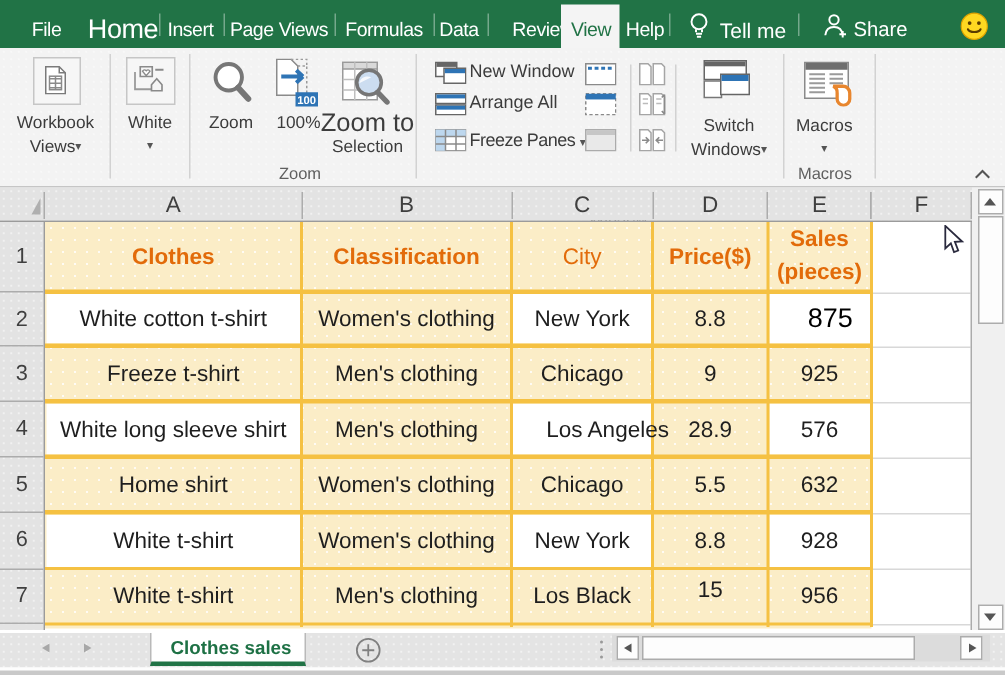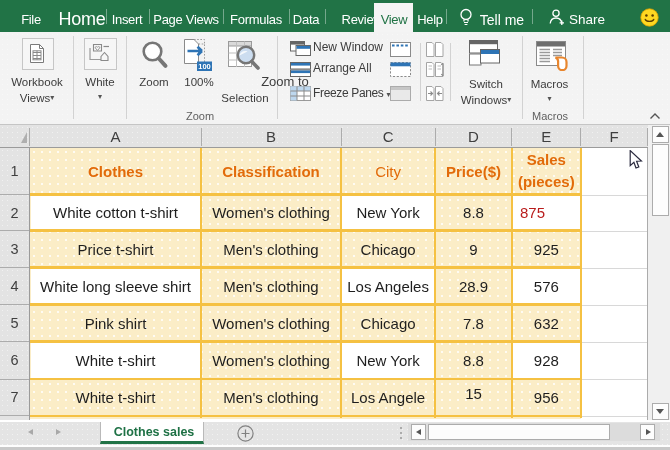--- a/index.html
+++ b/index.html
@@ -83,21 +83,21 @@
 </svg>
 <div class="a ct" style="left:144px;top:74px;width:110px;height:15px;font-size:11.5px;color:#3C3C3C;">100%</div>
 <svg class="a" style="left:228px;top:41px;" width="38" height="30" viewBox="0 0 38 30">
 <rect x="0.5" y="0.5" width="23" height="25" fill="#fff" stroke="#9a9a9a" stroke-width="1"></rect>
 <rect x="0.5" y="0.5" width="23" height="4.5" fill="#D9D9D9" stroke="#9a9a9a" stroke-width="1"></rect>
 <path d="M8.5 0.5 V26 M16.5 0.5 V26 M0.5 12 H24 M0.5 19 H24" stroke="#BFBFBF" stroke-width="1" fill="none"></path>
 <circle cx="18" cy="14" r="8.2" fill="#CCDDF0" stroke="#767676" stroke-width="2.4"></circle>
 <path d="M11.5 14.5 C12 11 16 9 19.5 10.5" fill="#fff" stroke="none" opacity="0.8"></path>
 <path d="M23.8 20.5 L30 27" stroke="#767676" stroke-width="3.6" stroke-linecap="round"></path>
 </svg>
-<div class="a ct" style="left:190px;top:74px;width:110px;height:15px;font-size:13px;color:#3C3C3C;padding-left:40px;">Zoom to</div>
+<div class="a ct" style="left:190px;top:74px;width:110px;height:15px;font-size:17px;color:#3C3C3C;">Zoom to</div>
 <div class="a ct" style="left:190px;top:90px;width:110px;height:15px;font-size:11.5px;color:#3C3C3C;">Selection</div>
 <div class="a ct" style="left:160px;top:109px;width:80px;height:14px;font-size:11px;color:#5F5F5F;">Zoom</div>
 <svg class="a" style="left:290px;top:41px;" width="21" height="15" viewBox="0 0 21 15">
 <rect x="0.5" y="0.5" width="14" height="9.5" fill="#fff" stroke="#666" stroke-width="1"></rect>
 <rect x="1" y="1" width="13" height="2.6" fill="#666"></rect>
 <rect x="6" y="4.5" width="14.5" height="10" fill="#fff" stroke="#666" stroke-width="1"></rect>
 <rect x="6.5" y="5" width="13.5" height="2.8" fill="#2E74B5"></rect>
 </svg>
 <div class="a" style="left:313px;top:41px;height:13px;line-height:13px;font-size:12px;color:#3C3C3C;white-space:nowrap;">New Window</div>
 <svg class="a" style="left:290px;top:61.5px;" width="21" height="15" viewBox="0 0 21 15">
@@ -230,44 +230,44 @@
 <div class="a" style="left:579.75px;top:148.3px;width:2.3px;height:269.7px;background:#F5C142;"></div>
 <div class="a ct" style="left:30px;top:148px;width:171px;height:46px;font-size:15px;font-weight:bold;color:#E26B0A;">Clothes</div>
 <div class="a ct" style="left:201px;top:148px;width:140px;height:46px;font-size:15px;font-weight:bold;color:#E26B0A;">Classification</div>
 <div class="a ct" style="left:341px;top:148px;width:94.19999999999999px;height:46px;font-size:15px;font-weight:normal;color:#E26B0A;">City</div>
 <div class="a ct" style="left:435.2px;top:148px;width:76.60000000000002px;height:46px;font-size:15px;font-weight:bold;color:#E26B0A;">Price($)</div>
 <div class="a ct" style="left:511.8px;top:148px;width:69px;height:46px;font-size:15px;font-weight:bold;color:#E26B0A;line-height:22px;">Sales<br>(pieces)</div>
 <div class="a ct" style="left:30px;top:194.5px;width:171px;height:36.0px;font-size:15px;color:#1E1E1E;">White cotton t-shirt</div>
 <div class="a ct" style="left:201px;top:194.5px;width:140px;height:36.0px;font-size:15px;color:#1E1E1E;">Women's clothing</div>
 <div class="a ct" style="left:341px;top:194.5px;width:94.19999999999999px;height:36.0px;font-size:15px;color:#1E1E1E;">New York</div>
 <div class="a ct" style="left:435.2px;top:194.5px;width:76.60000000000002px;height:36.0px;font-size:15px;color:#1E1E1E;">8.8</div>
-<div class="a ct" style="left:498px;top:194.5px;width:69.09999999999997px;height:36.0px;font-size:15px;color:#b91c1c;">875</div>
-<div class="a ct" style="left:30px;top:230.5px;width:171px;height:37.0px;font-size:15px;color:#1E1E1E;">Price t-shirt</div>
+<div class="a ct" style="left:519px;top:194.5px;width:69.09999999999997px;height:36.0px;font-size:18px;color:#000000;">875</div>
+<div class="a ct" style="left:30px;top:230.5px;width:171px;height:37.0px;font-size:15px;color:#1E1E1E;">Freeze t-shirt</div>
 <div class="a ct" style="left:201px;top:230.5px;width:140px;height:37.0px;font-size:15px;color:#1E1E1E;">Men's clothing</div>
 <div class="a ct" style="left:341px;top:230.5px;width:94.19999999999999px;height:37.0px;font-size:15px;color:#1E1E1E;">Chicago</div>
 <div class="a ct" style="left:435.2px;top:230.5px;width:76.60000000000002px;height:37.0px;font-size:15px;color:#1E1E1E;">9</div>
 <div class="a ct" style="left:511.8px;top:230.5px;width:69.09999999999997px;height:37.0px;font-size:15px;color:#1E1E1E;">925</div>
 <div class="a ct" style="left:30px;top:267.5px;width:171px;height:37.0px;font-size:15px;color:#1E1E1E;">White long sleeve shirt</div>
 <div class="a ct" style="left:201px;top:267.5px;width:140px;height:37.0px;font-size:15px;color:#1E1E1E;">Men's clothing</div>
-<div class="a ct" style="left:341px;top:267.5px;width:94.19999999999999px;height:37.0px;font-size:15px;color:#1E1E1E;">Los Angeles</div>
+<div class="a ct" style="left:341px;top:267.5px;width:94.19999999999999px;height:37.0px;font-size:15px;color:#1E1E1E;padding-left:17px;">Los Angeles</div>
 <div class="a ct" style="left:435.2px;top:267.5px;width:76.60000000000002px;height:37.0px;font-size:15px;color:#1E1E1E;">28.9</div>
 <div class="a ct" style="left:511.8px;top:267.5px;width:69.09999999999997px;height:37.0px;font-size:15px;color:#1E1E1E;">576</div>
-<div class="a ct" style="left:30px;top:304.5px;width:171px;height:37.0px;font-size:15px;color:#1E1E1E;">Pink shirt</div>
+<div class="a ct" style="left:30px;top:304.5px;width:171px;height:37.0px;font-size:15px;color:#1E1E1E;">Home shirt</div>
 <div class="a ct" style="left:201px;top:304.5px;width:140px;height:37.0px;font-size:15px;color:#1E1E1E;">Women's clothing</div>
 <div class="a ct" style="left:341px;top:304.5px;width:94.19999999999999px;height:37.0px;font-size:15px;color:#1E1E1E;">Chicago</div>
-<div class="a ct" style="left:435.2px;top:304.5px;width:76.60000000000002px;height:37.0px;font-size:15px;color:#1E1E1E;">7.8</div>
+<div class="a ct" style="left:435.2px;top:304.5px;width:76.60000000000002px;height:37.0px;font-size:15px;color:#1E1E1E;">5.5</div>
 <div class="a ct" style="left:511.8px;top:304.5px;width:69.09999999999997px;height:37.0px;font-size:15px;color:#1E1E1E;">632</div>
 <div class="a ct" style="left:30px;top:341.5px;width:171px;height:37.5px;font-size:15px;color:#1E1E1E;">White t-shirt</div>
 <div class="a ct" style="left:201px;top:341.5px;width:140px;height:37.5px;font-size:15px;color:#1E1E1E;">Women's clothing</div>
 <div class="a ct" style="left:341px;top:341.5px;width:94.19999999999999px;height:37.5px;font-size:15px;color:#1E1E1E;">New York</div>
 <div class="a ct" style="left:435.2px;top:341.5px;width:76.60000000000002px;height:37.5px;font-size:15px;color:#1E1E1E;">8.8</div>
 <div class="a ct" style="left:511.8px;top:341.5px;width:69.09999999999997px;height:37.5px;font-size:15px;color:#1E1E1E;">928</div>
 <div class="a ct" style="left:30px;top:379px;width:171px;height:36.69999999999999px;font-size:15px;color:#1E1E1E;">White t-shirt</div>
 <div class="a ct" style="left:201px;top:379px;width:140px;height:36.69999999999999px;font-size:15px;color:#1E1E1E;">Men's clothing</div>
-<div class="a ct" style="left:341px;top:379px;width:94.19999999999999px;height:36.69999999999999px;font-size:15px;color:#1E1E1E;">Los Angele</div>
+<div class="a ct" style="left:341px;top:379px;width:94.19999999999999px;height:36.69999999999999px;font-size:15px;color:#1E1E1E;">Los Black</div>
 <div class="a ct" style="left:435.2px;top:379px;width:76.60000000000002px;height:29px;font-size:15px;color:#1E1E1E;">15</div>
 <div class="a ct" style="left:511.8px;top:379px;width:69.09999999999997px;height:36.69999999999999px;font-size:15px;color:#1E1E1E;">956</div>
 <div class="a" style="left:648.4px;top:125px;width:21.6px;height:296px;background:#F0F0F0;"></div>
 <div class="a" style="left:652px;top:126px;width:16.5px;height:16.5px;background:#FDFDFD;border:1px solid #ACACAC;box-sizing:border-box;"></div>
 <div class="a" style="left:656px;top:132px;width:0;height:0;border-left:4px solid transparent;border-right:4px solid transparent;border-bottom:5px solid #555;"></div>
 <div class="a" style="left:652px;top:143.5px;width:16.5px;height:72px;background:#FDFDFD;border:1px solid #ACACAC;box-sizing:border-box;"></div>
 <div class="a" style="left:652px;top:403px;width:16.5px;height:16.5px;background:#FDFDFD;border:1px solid #ACACAC;box-sizing:border-box;"></div>
 <div class="a" style="left:656px;top:409px;width:0;height:0;border-left:4px solid transparent;border-right:4px solid transparent;border-top:5px solid #555;"></div>
 <div class="a" style="left:0;top:420px;width:670px;height:2px;background:#fff;"></div>
 <div class="a" style="left:0;top:422px;width:670px;height:23px;background:#E4E4E4;background-image:radial-gradient(circle,rgba(255,255,255,.5) 0.7px,transparent 1px);background-size:5px 5px;"></div>

